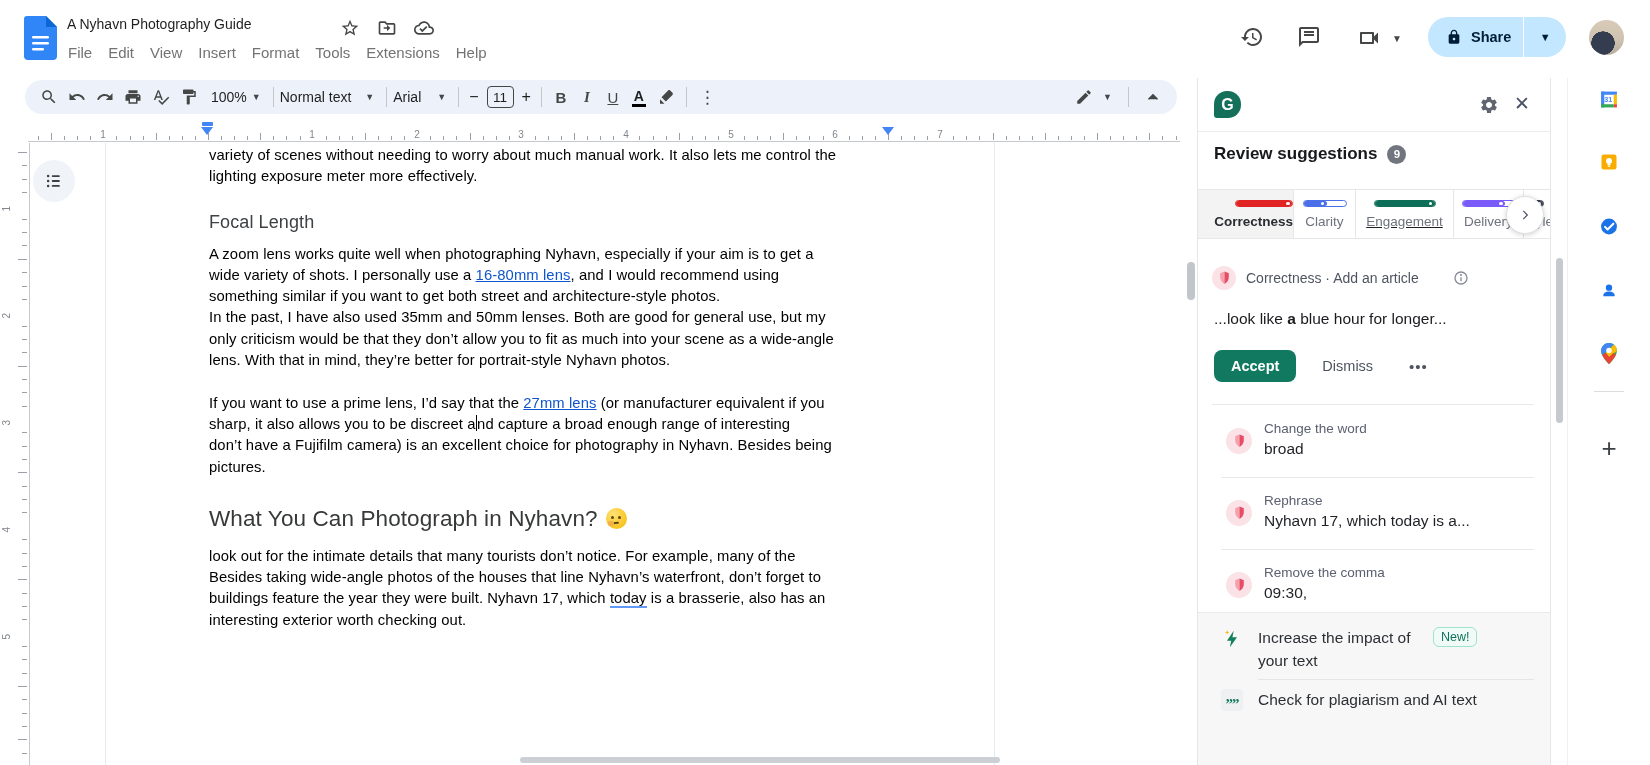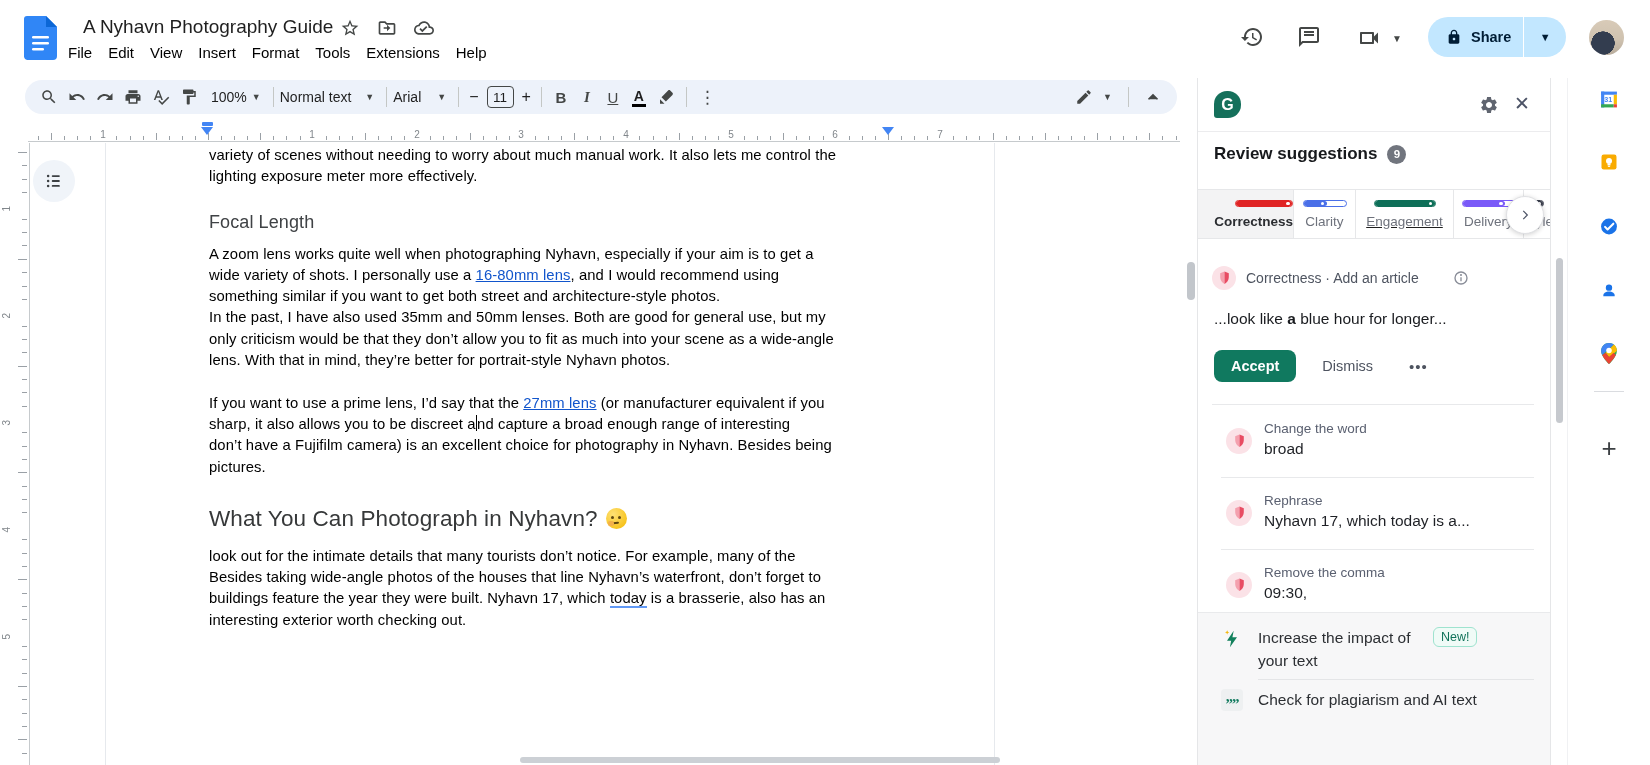--- a/index.html
+++ b/index.html
@@ -4,25 +4,25 @@
 <style>
   * { margin:0; padding:0; box-sizing:border-box; }
   html,body { width:1650px; height:765px; overflow:hidden; }
   body { font-family:"Liberation Sans","DejaVu Sans",sans-serif; background:#fff; color:#1f1f1f; }
   #root { position:relative; width:1650px; height:765px; background:#fff; }
   svg { display:block; }
 
   
   .topbar { position:absolute; left:0; top:0; width:1650px; height:78px; background:#fff; }
   .docs-logo { position:absolute; left:24px; top:16px; cursor:pointer; }
-  .doc-title { position:absolute; left:83px; top:16px; font-size:19px; color:#1f1f1f; white-space:nowrap; }
+  .doc-title { position:absolute; left:67px; top:16px; font-size:14px; color:#1f1f1f; white-space:nowrap; }
   .title-icons { position:absolute; left:340px; top:18px; display:flex; gap:17px; align-items:center; color:#444746; }
   .title-icons .ticon { width:20px; height:20px; cursor:pointer; fill:#444746; }
   .menubar { position:absolute; left:60px; top:41px; display:flex; }
-  .menu-item { font-size:15px; color:#000000; padding:3px 8px; border-radius:6px; cursor:pointer; background:none; border:none; font-family:inherit; }
+  .menu-item { font-size:15px; color:#737373; padding:3px 8px; border-radius:6px; cursor:pointer; background:none; border:none; font-family:inherit; }
   .hicon { position:absolute; width:24px; height:24px; fill:#444746; cursor:pointer; }
   .share-btn { position:absolute; left:1428px; top:17px; width:138px; height:40px; background:#c2e7ff; border-radius:20px; display:flex; align-items:center; cursor:pointer; }
   .share-lock { width:16px; height:16px; fill:#001d35; margin-left:18px; }
   .share-label { font-size:14.5px; font-weight:700; color:#001d35; margin-left:9px; }
   .share-sep { width:1px; height:40px; background:#ffffff; margin-left:12px; }
   .share-caret { flex:1; text-align:center; color:#001d35; font-size:11px; }
   .avatar { position:absolute; left:1589px; top:20px; width:35px; height:35px; border-radius:50%; cursor:pointer;
             background: radial-gradient(circle at 40% 66%, #333d4f 0 37%, rgba(0,0,0,0) 38%),
                         linear-gradient(180deg,#d9cbb8 0%,#cfc2b0 55%,#b8ac9c 100%); }
 

